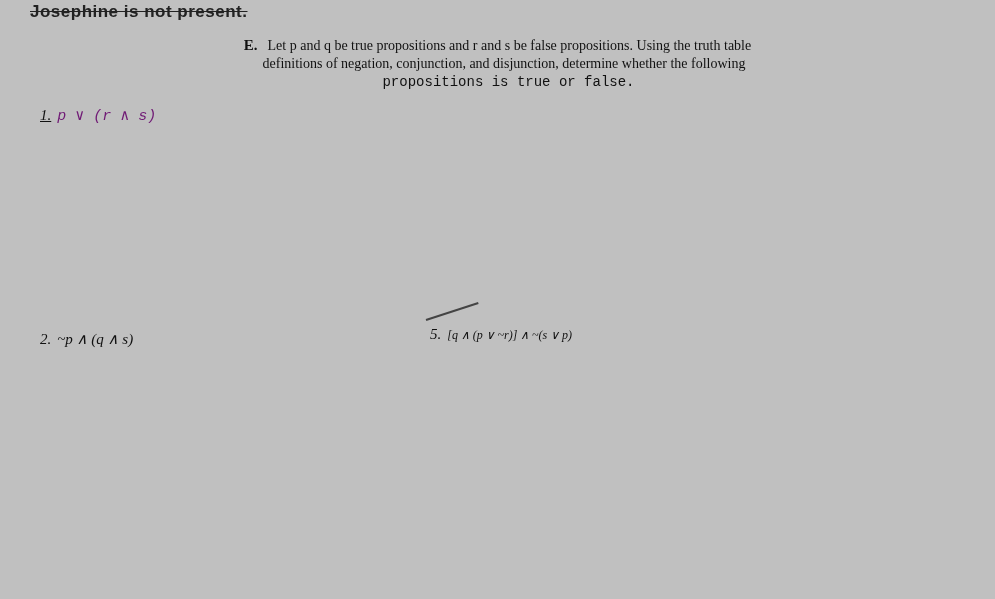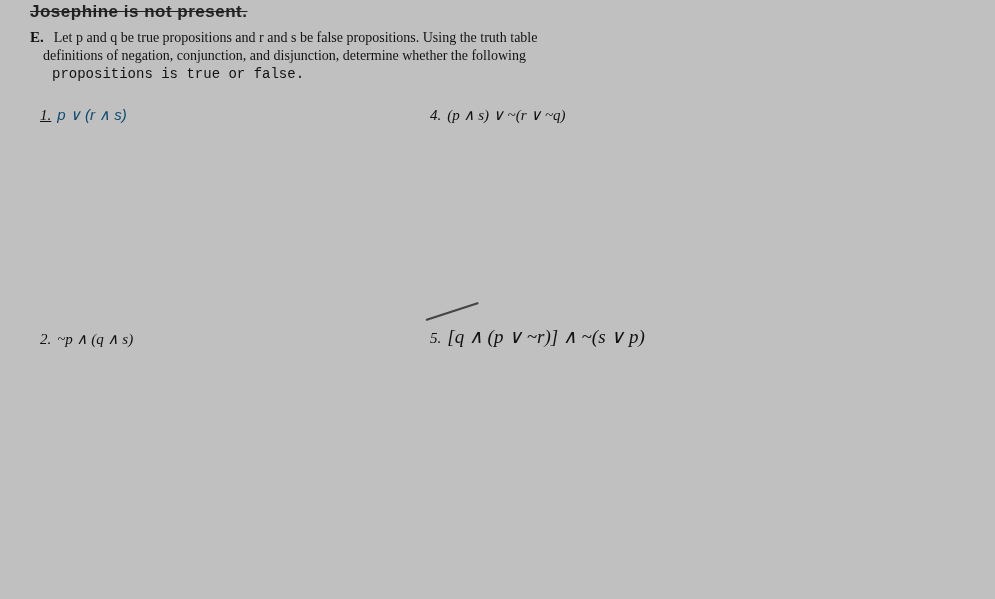--- a/index.html
+++ b/index.html
@@ -25,46 +25,42 @@
       padding: 4px;
     }
   </style>
 </head>
 <body>
 
 <div class="page">
 
   <div style="position:absolute; top:2px; left:30px; font-size:17px; color:#222; font-family:Arial,sans-serif; font-weight:bold; text-decoration:line-through; letter-spacing:0.5px;">Josephine is not present.</div>
 
-  <div style="position:absolute; top:28px; left:30px; right:30px;">
+  <div style="position:absolute; top:36px; left:30px; right:30px;text-align:center;">
 
     <span style="font-size:15px; font-weight:bold; color:#111; font-family:'Times New Roman',serif;">E.</span>
 
     <span style="font-size:14px; color:#111; font-family:'Times New Roman',serif; margin-left:6px;">Let p and q be true propositions and r and s be false propositions. Using the truth table</span>
 
     <div style="margin-left:13px; margin-top:2px; font-size:14px; color:#111; font-family:'Times New Roman',serif;">definitions of negation, conjunction, and disjunction, determine whether the following</div>
 
     <div style="margin-left:22px; margin-top:2px; font-size:14px; color:#111; font-family:Liberation Mono, monospace;">propositions is true or false.</div>
   </div>
 
   <div style="position:absolute; top:106px; left:40px;">
     <span style="font-size:15px; color:#111; font-style:italic; font-family:'Times New Roman',serif; text-decoration:underline;">1.</span>
-    <span style="font-size:15px; color:#0c4a6e; font-style:italic; font-family:Liberation Sans, sans-serif; margin-left:2px;">p ∨ (r ∧ s)</span>
+    <span style="font-size:15px; color:#701a75; font-style:italic; font-family:Liberation Mono, monospace; margin-left:2px;">p ∨ (r ∧ s)</span>
   </div>
 
-  <div style="position:absolute; top:106px; left:430px;">
-    <span style="font-size:15px; color:#111; font-style:italic; font-family:'Times New Roman',serif;">4.</span>
-    <span style="font-size:15px; color:#111; font-style:italic; font-family:'Times New Roman',serif; margin-left:2px;">(p ∧ s) ∨ ~(r ∨ ~q)</span>
-  </div>
 
   <div style="position:absolute; top:330px; left:40px;">
     <span style="font-size:15px; color:#111; font-style:italic; font-family:'Times New Roman',serif;">2.</span>
     <span style="font-size:15px; color:#111; font-style:italic; font-family:'Times New Roman',serif; margin-left:2px;text-align:center;">~p ∧ (q ∧ s)</span>
   </div>
 
   <div style="position:absolute; top:325px; left:430px;">
     
     <div style="position:absolute; top:-6px; left:-4px; width:55px; height:2px; background:#444; transform:rotate(-18deg); transform-origin:left center;"></div>
     <span style="font-size:15px; color:#111; font-style:italic; font-family:'Times New Roman',serif;">5.</span>
-    <span style="font-size:19px; color:#111; font-style:italic; font-family:'Times New Roman',serif; margin-left:2px;">[q ∧ (p ∨ ~r)] ∧ ~(s ∨ p)</span>
+    <span style="font-size:12px; color:#111; font-style:italic; font-family:'Times New Roman',serif; margin-left:2px;">[q ∧ (p ∨ ~r)] ∧ ~(s ∨ p)</span>
   </div>
 
 </div>
 
 </body></html>

